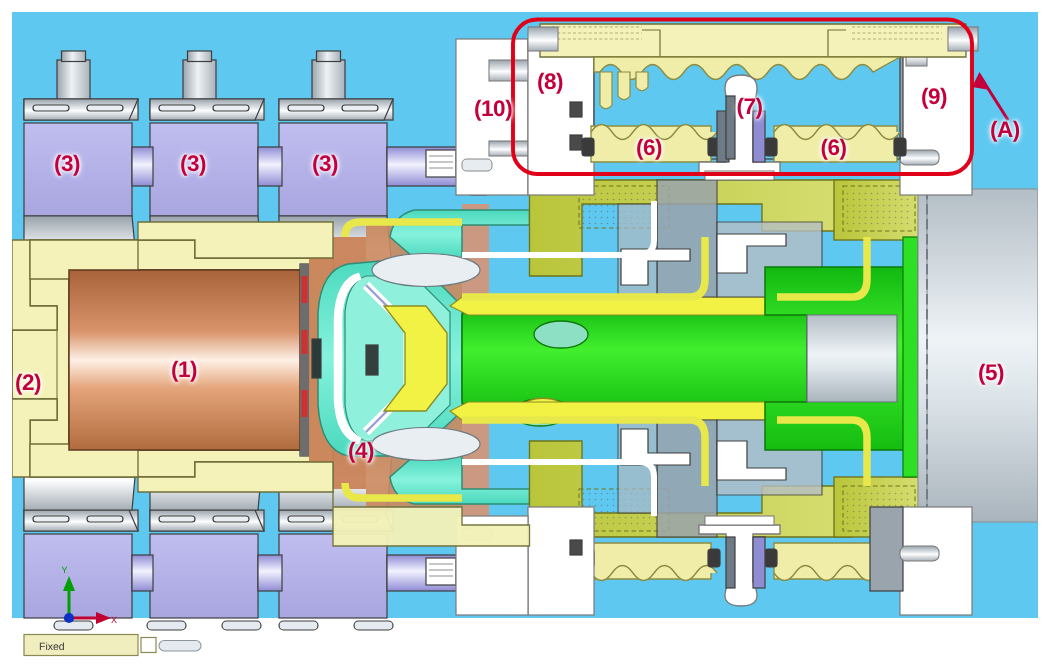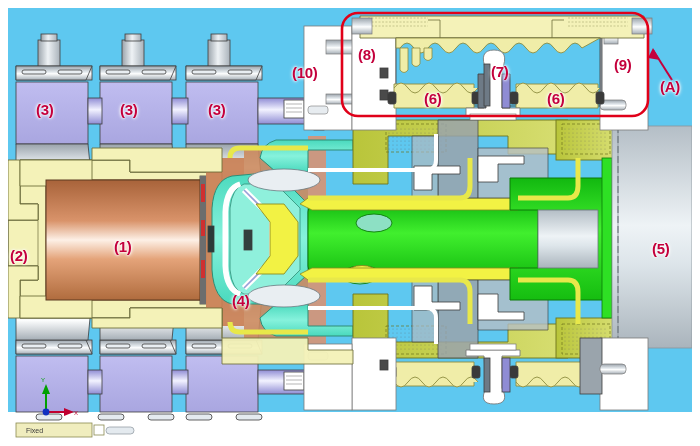--- a/index.html
+++ b/index.html
@@ -388,17 +388,17 @@
     <span class="lbl" style="left:28px;top:93px;">(3)</span>
     <span class="lbl" style="left:112px;top:93px;">(3)</span>
     <span class="lbl" style="left:200px;top:93px;">(3)</span>
     <span class="lbl" style="left:224px;top:284px;">(4)</span>
     <span class="lbl" style="left:644px;top:232px;">(5)</span>
     <span class="lbl" style="left:416px;top:82px;">(6)</span>
     <span class="lbl" style="left:539px;top:82px;">(6)</span>
     <span class="lbl" style="left:483px;top:55px;">(7)</span>
     <span class="lbl" style="left:350px;top:38px;">(8)</span>
     <span class="lbl" style="left:606px;top:48px;">(9)</span>
-    <span class="lbl" style="left:284px;top:56px;">(10)</span>
+    <span class="lbl" style="left:308px;top:56px;">(10)</span>
     <span class="lbl" style="left:652px;top:70px;">(A)</span>
 
   </div>
 </div>
 
 </body></html>

